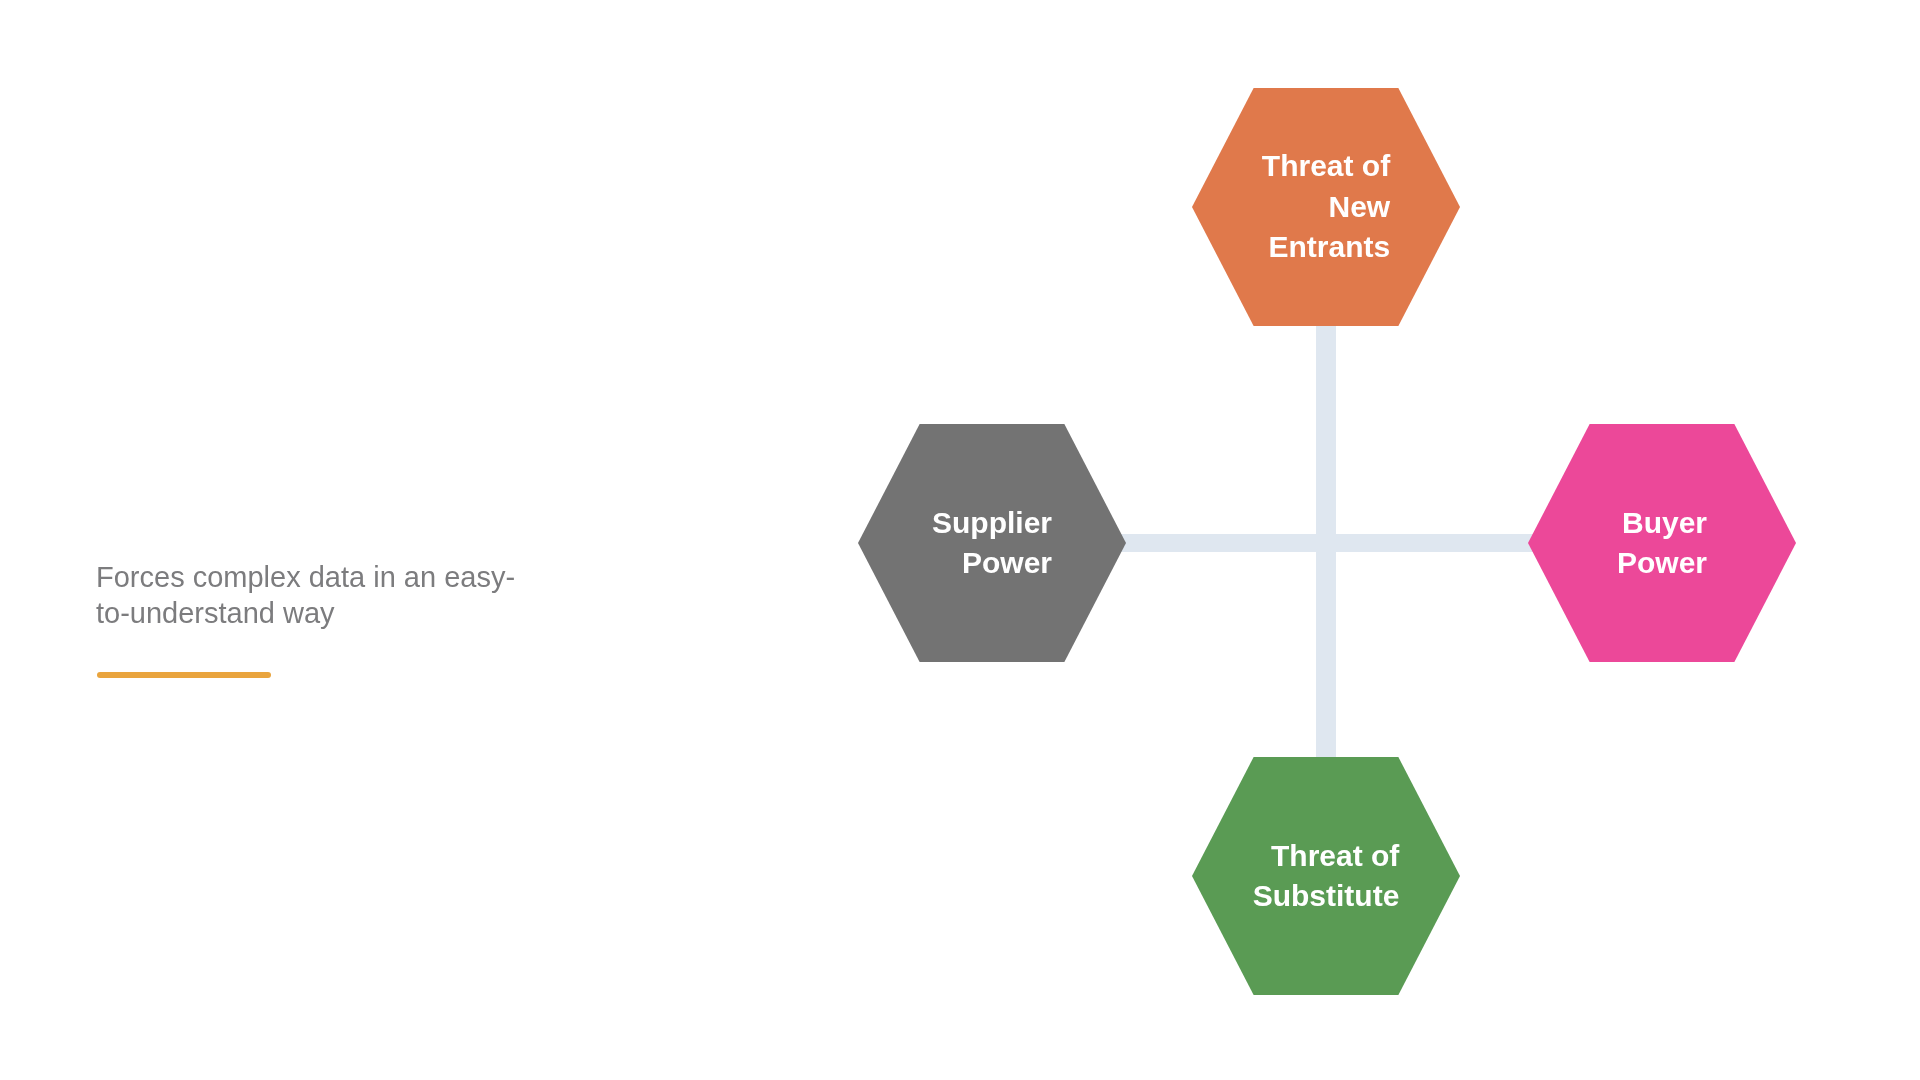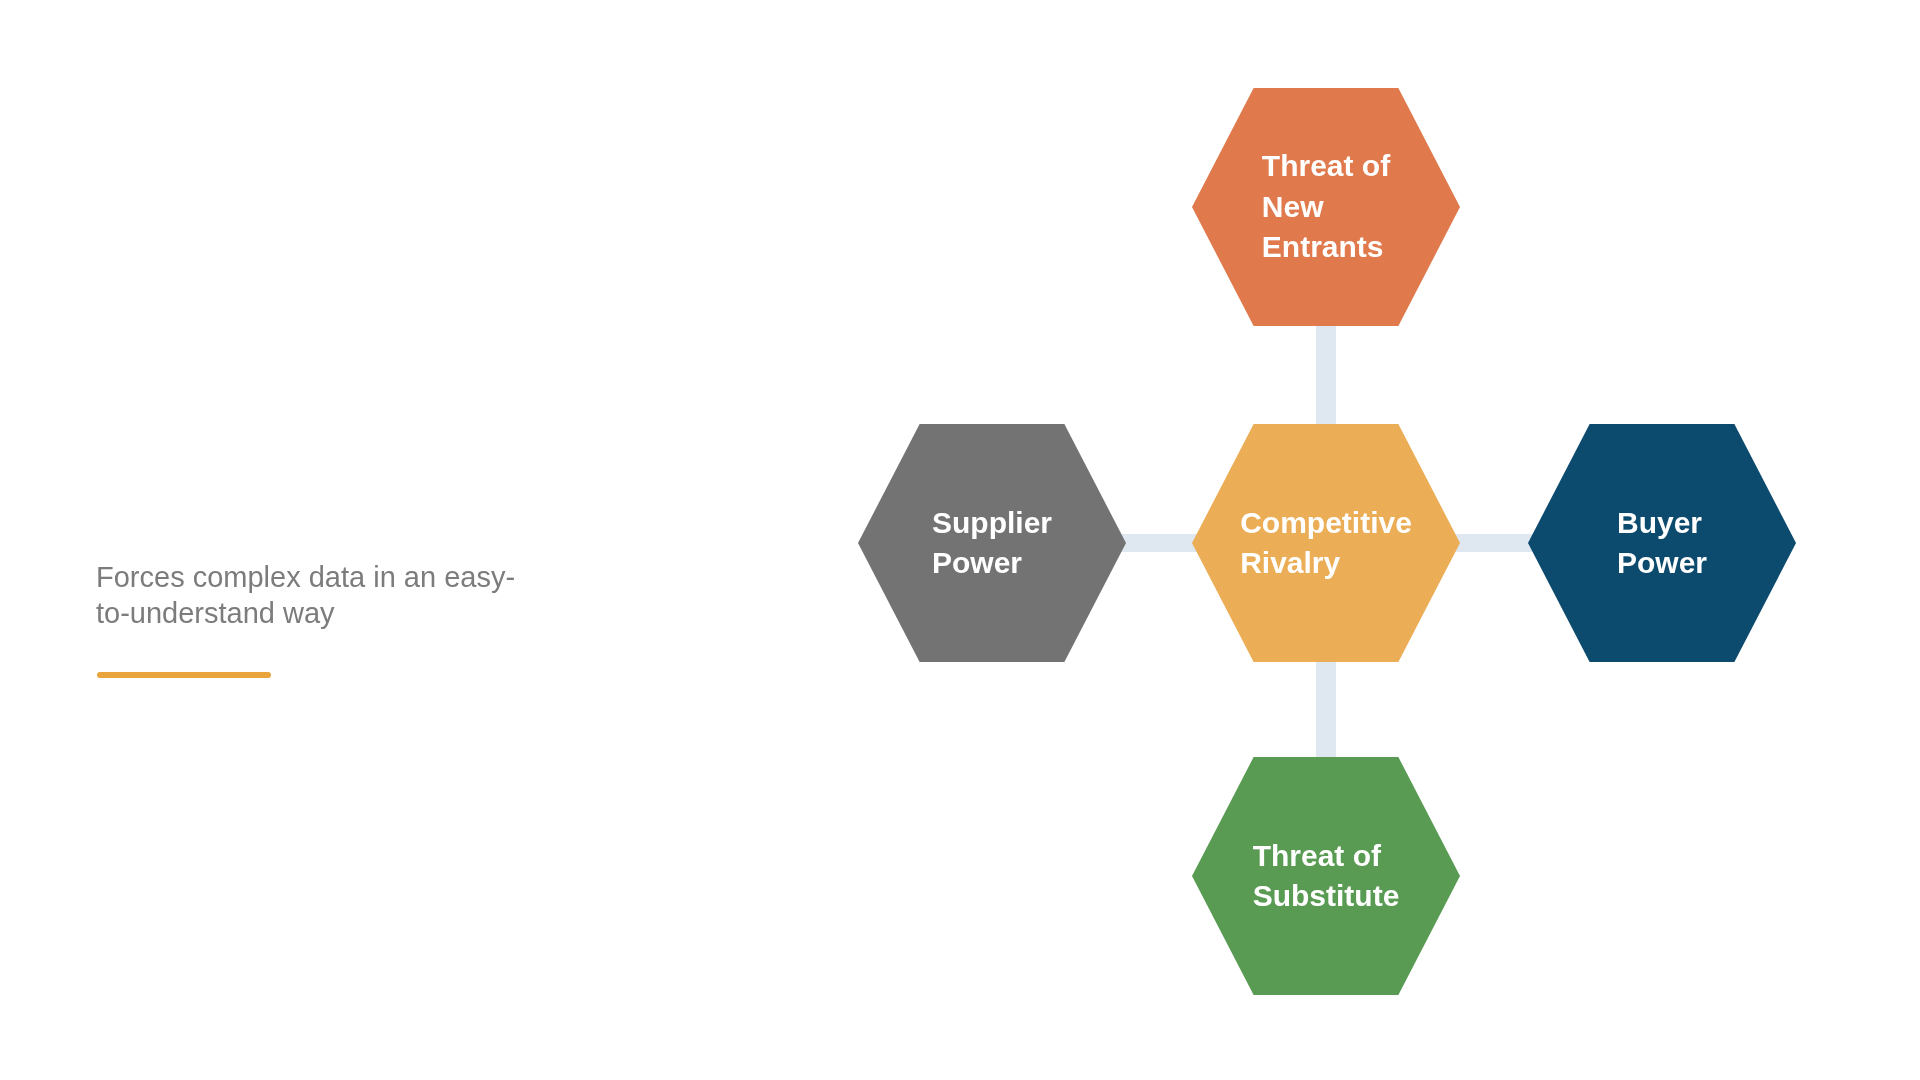--- a/index.html
+++ b/index.html
@@ -55,21 +55,21 @@
     clip-path: polygon(23% 0%, 77% 0%, 100% 50%, 77% 100%, 23% 100%, 0% 50%);
     display: flex;
     align-items: center;
     justify-content: center;
   }
   .hex-label {
     color: #ffffff;
     font-size: 30px;
     font-weight: bold;
     line-height: 1.35;
-    text-align: left;
+    text-align: right;
     white-space: pre-line;
   }
   .hex.pos-top    { left: 1192px; top: 88px;  }
   .hex.pos-left   { left: 858px;  top: 424px; }
   .hex.pos-center { left: 1192px; top: 424px; }
   .hex.pos-right  { left: 1528px; top: 424px; }
   .hex.pos-bottom { left: 1192px; top: 757px; }
 </style>
 </head>
 <body>
@@ -89,26 +89,22 @@
     <span class="hex-label">Threat of
 New
 Entrants</span>
   </div>
 
   <div class="hex pos-left" style="background: #737373;">
     <span class="hex-label">Supplier
 Power</span>
   </div>
 
-  <div class="hex pos-center" style="background: rgb(235, 173, 86);">
-    <span class="hex-label">Competitive
-Rivalry</span>
-  </div>
 
-  <div class="hex pos-right" style="background: #0c4a6e;">
+  <div class="hex pos-right" style="background: #ec4899;">
     <span class="hex-label">Buyer
 Power</span>
   </div>
 
   <div class="hex pos-bottom" style="background: rgb(90, 155, 84);">
     <span class="hex-label">Threat of
 Substitute</span>
   </div>
 
 </div>

